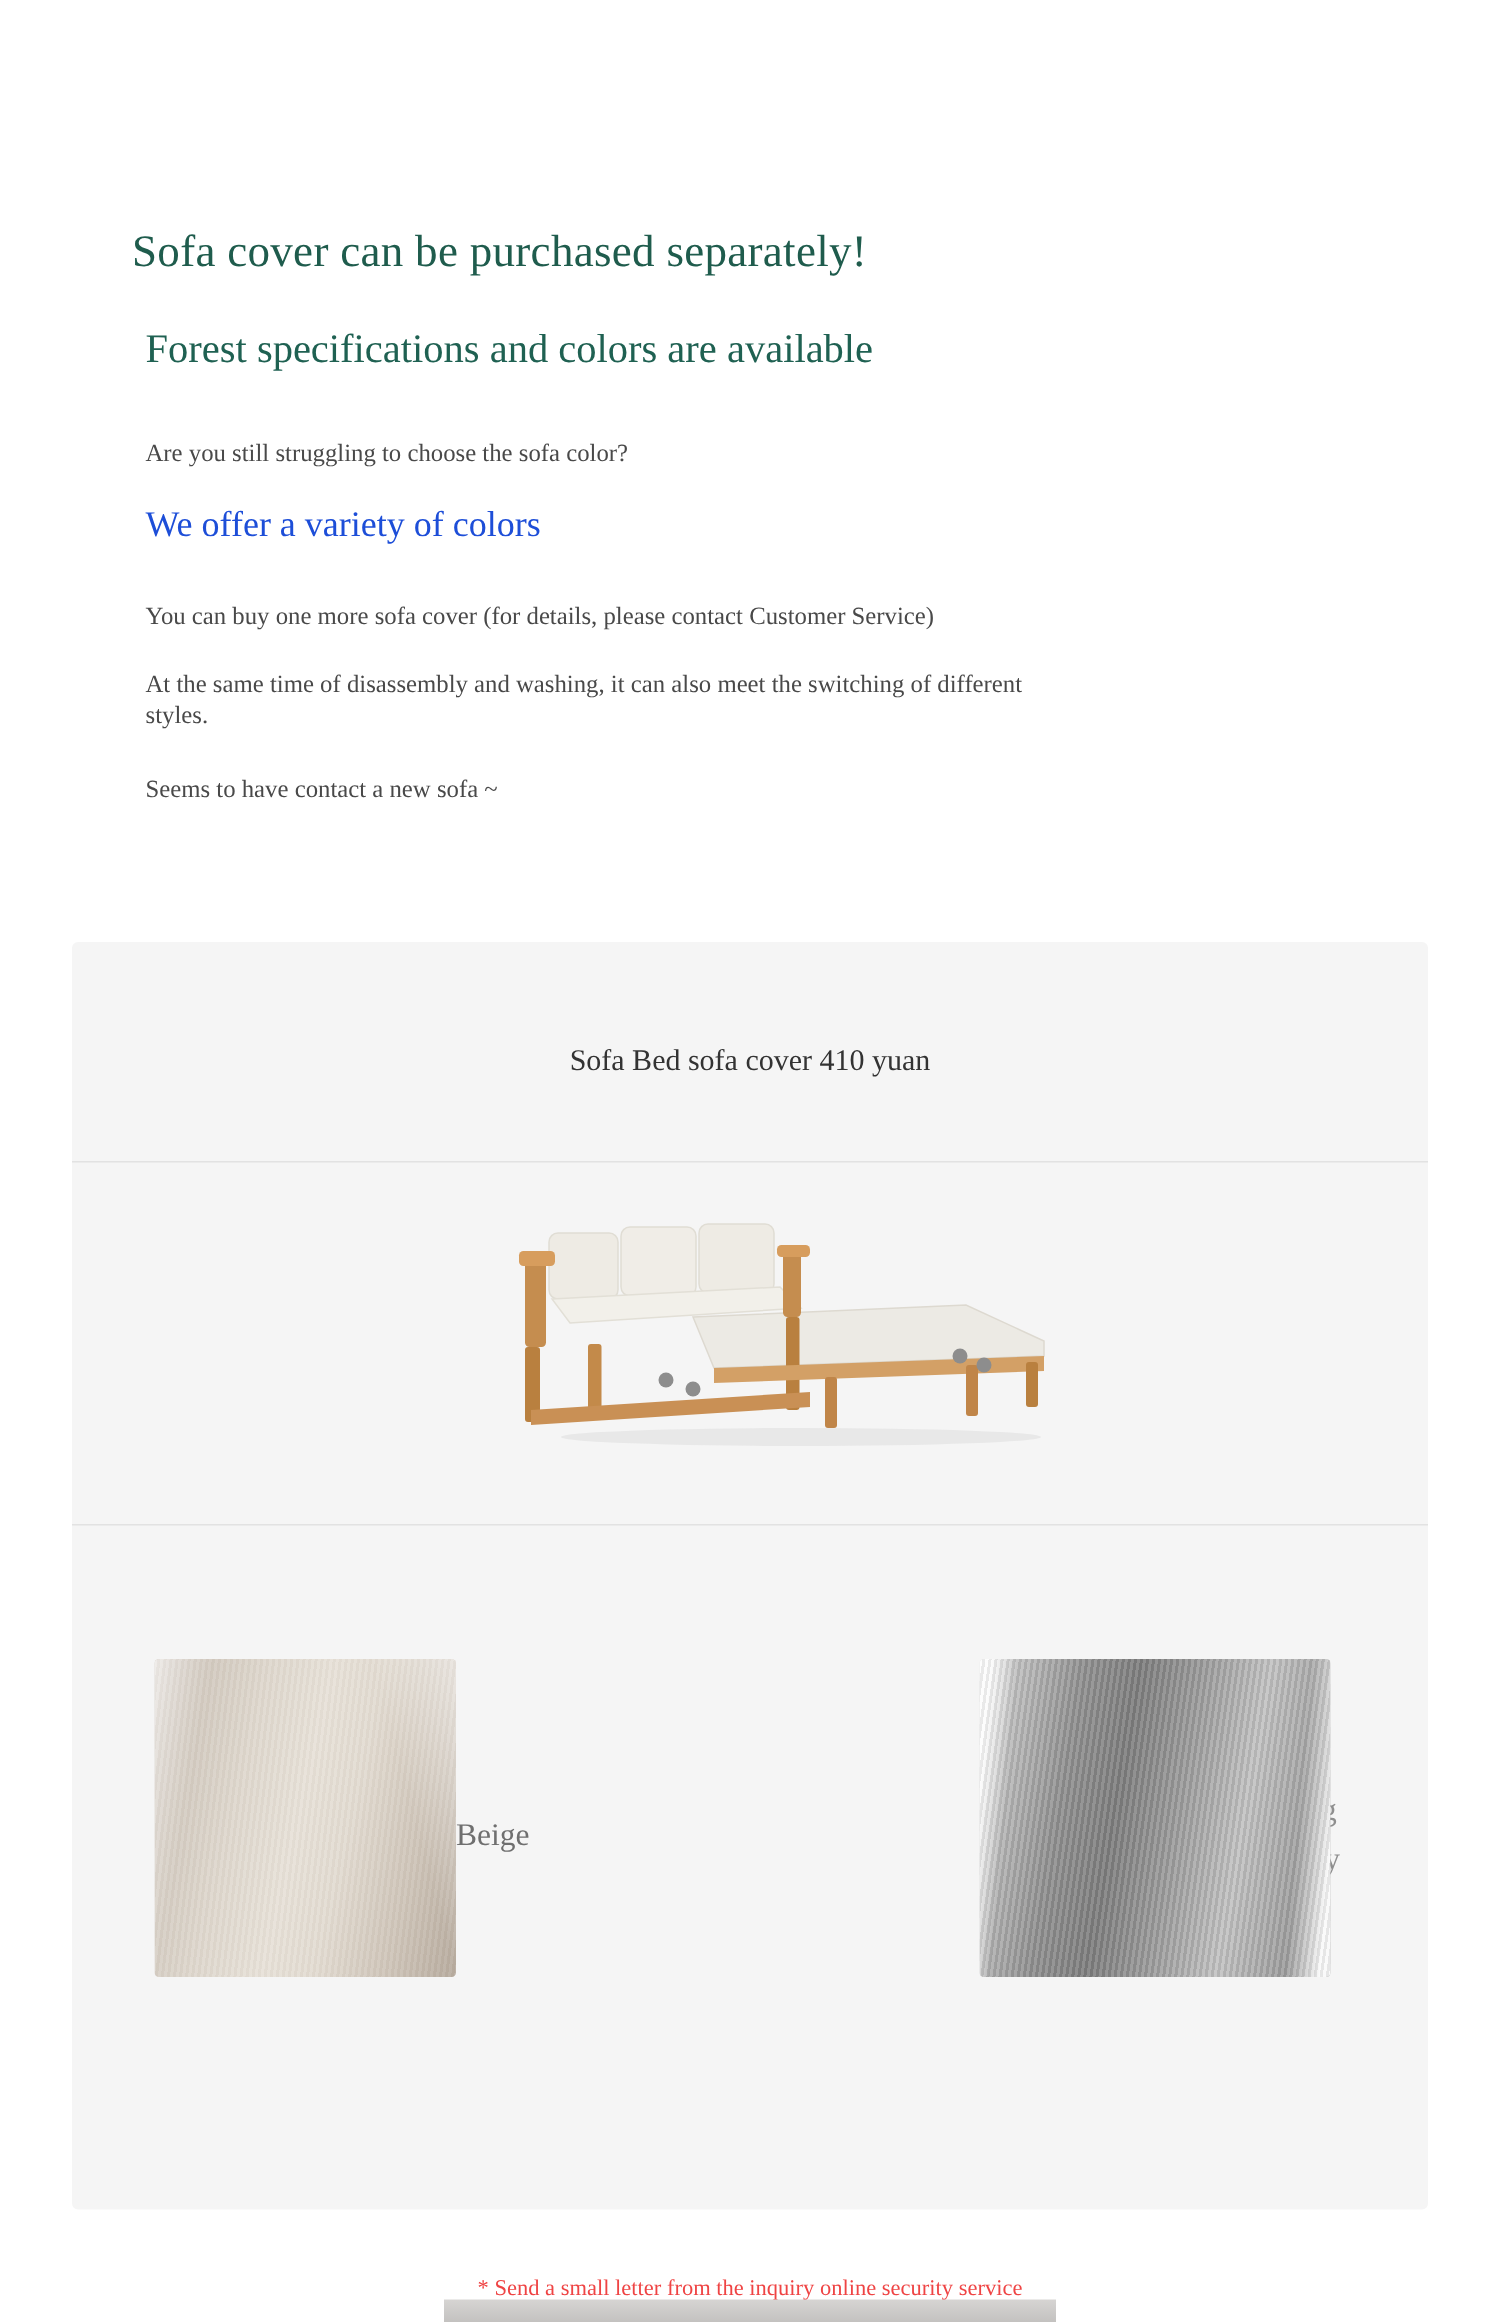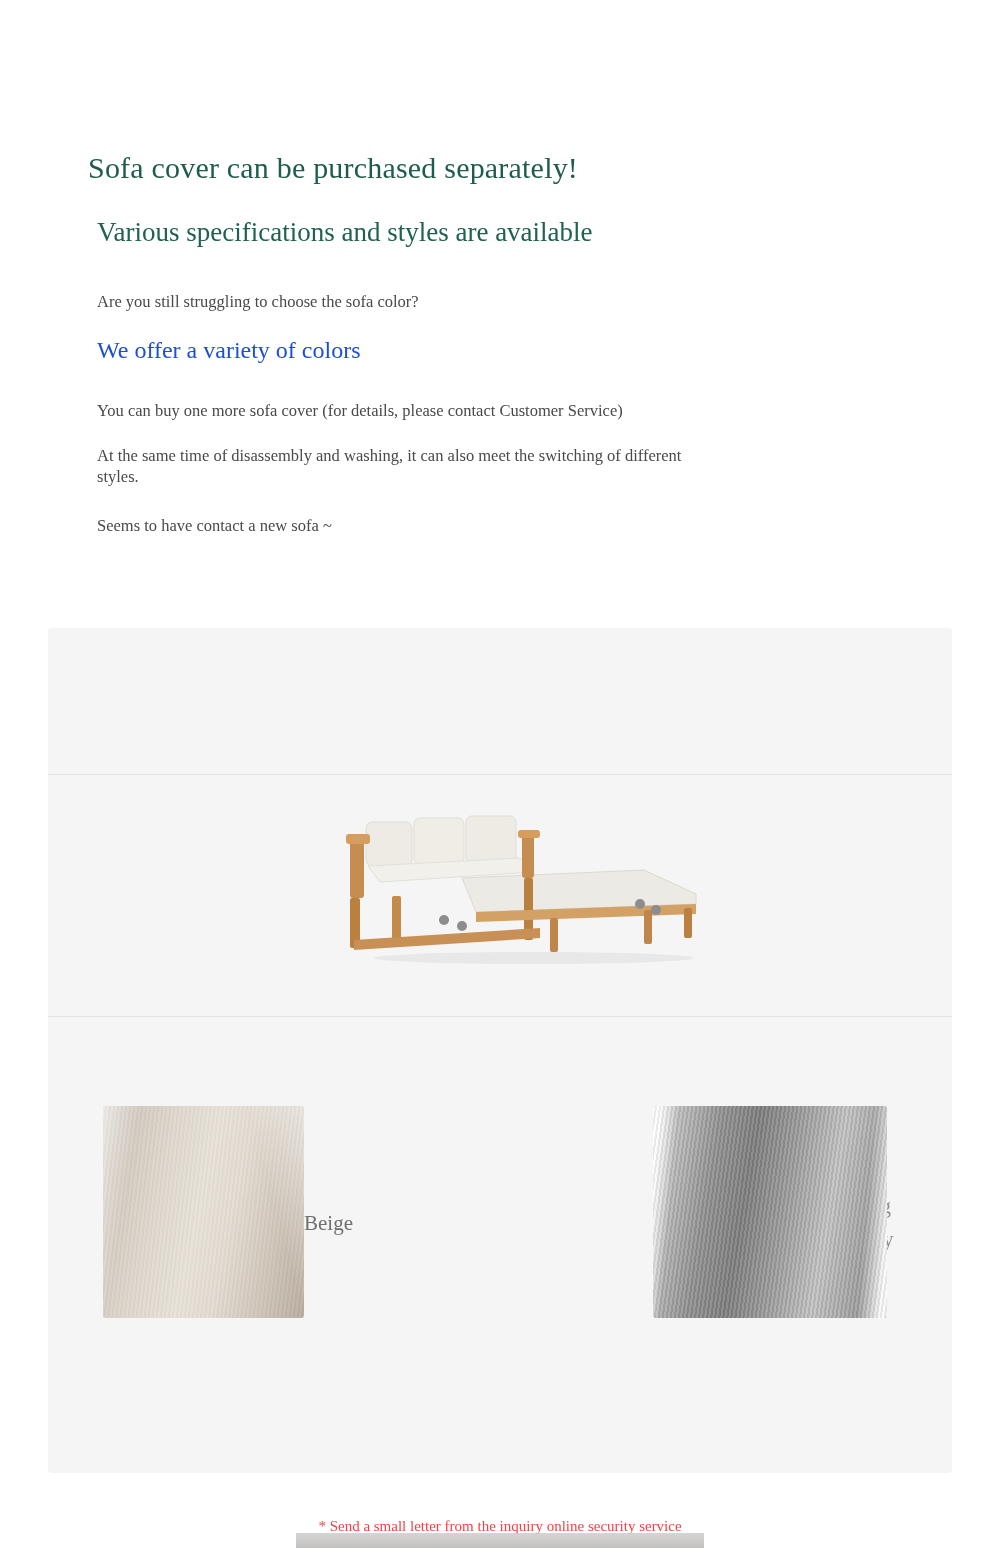--- a/index.html
+++ b/index.html
@@ -203,30 +203,31 @@
     opacity: .85;
   }
 </style>
 </head>
 <body>
 
 <div class="page">
 
   <div class="intro">
     <h1 class="headline-main">Sofa cover can be purchased separately!</h1>
-    <h2 class="headline-sub">Various specifications and styles are available</h2>
+    <h2 class="headline-sub">Forest specifications and colors are available</h2>
     <p class="para para-q">Are you still struggling to choose the sofa color?</p>
     <h3 class="heading-colors">We offer a variety of colors</h3>
     <p class="para para-1">You can buy one more sofa cover (for details, please contact Customer Service)</p>
     <p class="para para-2">At the same time of disassembly and washing, it can also meet the switching of different styles.</p>
     <p class="para para-3">Seems to have contact a new sofa ~</p>
   </div>
 
   <div class="card">
 
+    <div class="card-title">Sofa Bed sofa cover 410 yuan</div>
     <div class="card-divider-1"></div>
 
     <div class="sofa-wrap">
       <svg class="sofa-svg" width="400" height="200" viewBox="0 0 400 200">
 
         <path d="M118 78 L300 70 L352 94 L352 104 L132 112 Z" fill="#eceae4" stroke="#ddd9d0" stroke-width="1"></path>
 
         <rect x="22" y="22" width="46" height="44" rx="6" fill="#eeebe4" stroke="#e0ddd4" stroke-width="1"></rect>
         <rect x="70" y="18" width="50" height="46" rx="6" fill="#f0ede7" stroke="#e0ddd4" stroke-width="1"></rect>
         <rect x="122" y="16" width="50" height="46" rx="6" fill="#eeebe4" stroke="#e0ddd4" stroke-width="1"></rect>

